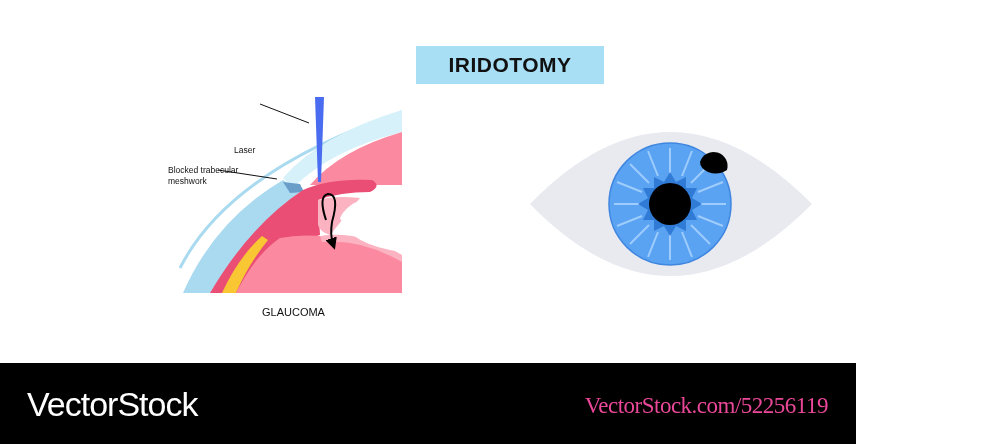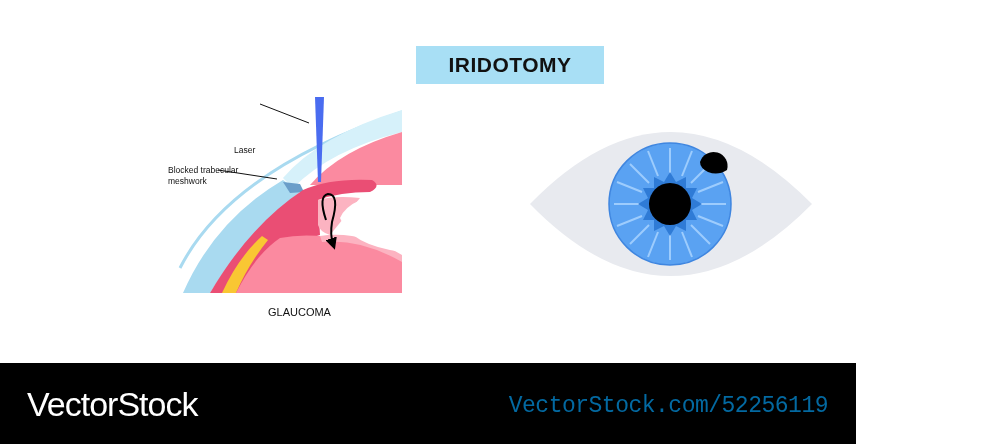--- a/index.html
+++ b/index.html
@@ -1,24 +1,24 @@
 <!DOCTYPE html>
 <html><head>
 <meta charset="utf-8">
 <style>
   html, body { margin: 0; padding: 0; }
   body { width: 1000px; height: 444px; background: #ffffff; position: relative; overflow: hidden; font-family: "Liberation Sans", sans-serif; }
   .title-badge { position: absolute; left: 416px; top: 46px; width: 188px; height: 38px; background: #a8dff5; display: flex; align-items: center; justify-content: center; }
   .title-text { font-family: "Liberation Sans", sans-serif; font-weight: bold; font-size: 21px; color: #111111; letter-spacing: 0.5px; }
   .illustration { position: absolute; left: 0; top: 0; }
   .label { position: absolute; font-family: "Liberation Sans", sans-serif; font-size: 8.5px; color: #111; line-height: 11px; }
-  .caption { position: absolute; left: 262px; top: 306px; font-size: 11px; color: #111; font-family: "Liberation Sans", sans-serif; margin-left: 6px; }
+  .caption { position: absolute; left: 262px; top: 306px; font-size: 11px; color: #111; font-family: "Liberation Sans", sans-serif; }
   .footer { position: absolute; left: 0; top: 363px; width: 856px; height: 81px; background: #000000; }
   .brand { position: absolute; left: 27px; top: 22px; color: #ffffff; font-family: "Liberation Sans", sans-serif; font-size: 34px; letter-spacing: -1px; }
-  .stockid { position: absolute; right: 28px; top: 30px; color: #0369a1; font-family: Liberation Mono, monospace; font-size: 23px; letter-spacing: -0.5px; }
+  .stockid { position: absolute; right: 28px; top: 30px; color: #ec4899; font-family: Liberation Serif, serif; font-size: 23px; letter-spacing: -0.5px; }
 </style>
 </head>
 <body>
 
 <div class="title-badge">
   <span class="title-text">IRIDOTOMY</span>
 </div>
 
 <svg class="illustration" width="1000" height="363" viewBox="0 0 1000 363">
   <defs>

